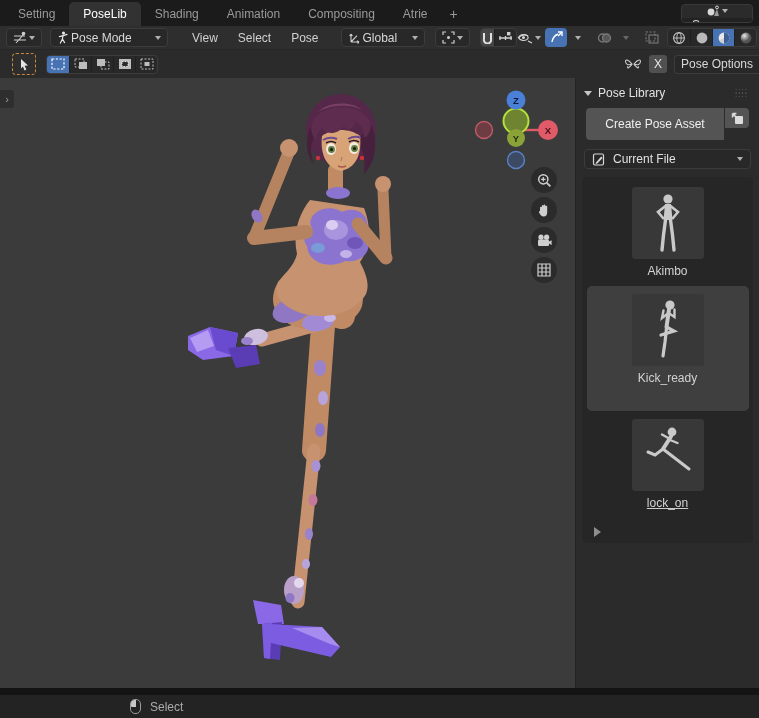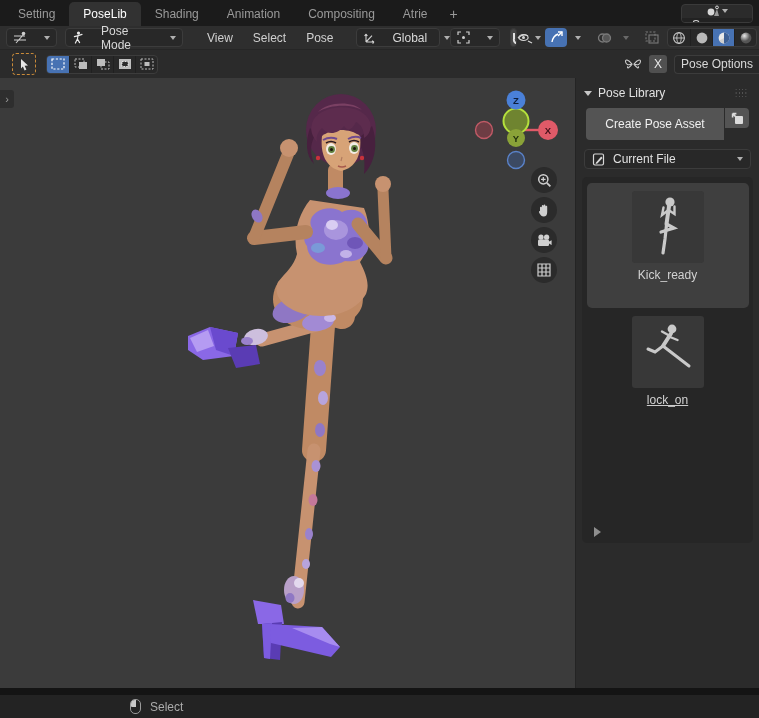--- a/index.html
+++ b/index.html
@@ -21,21 +21,21 @@
   .scene-widget .seg-icon { display:flex; align-items:center; gap:2px; padding:0 5px;
     background:#2b2b2b; height:100%; }
   .scene-widget .seg-name { background:#222222; padding:0 10px; height:100%;
     display:flex; align-items:center; color:#d5d5d5; min-width:70px; }
   
   #header2 { position:absolute; left:0; top:26px; width:759px; height:24px; background:#2e2e2e;
     display:flex; align-items:center; border-bottom:1px solid #262626; }
   #header3 { position:absolute; left:0; top:50px; width:759px; height:28px; background:#2b2b2b;
     display:flex; align-items:center; }
   .hmenu { padding:0 10px; color:#d0d0d0; }
-  .widget { display:flex; align-items:center; gap:17px; background:#282828; border:1px solid #3c3c3c;
+  .widget { display:flex; align-items:center; gap:2px; background:#282828; border:1px solid #3c3c3c;
     border-radius:4px; height:19px; padding:0 6px; color:#d8d8d8; }
   .chev { width:0; height:0; border-left:3.5px solid transparent; border-right:3.5px solid transparent;
     border-top:4px solid #b0b0b0; display:inline-block; }
   .icon-btn { display:flex; align-items:center; justify-content:center; height:19px; min-width:22px;
     border-radius:4px; gap:2px; }
   .icon-btn.lit { background:#4772b3; }
   .seggroup { display:flex; background:#282828; border:1px solid #3c3c3c; border-radius:4px;
     overflow:hidden; height:19px; }
   .seggroup > div { width:22px; display:flex; align-items:center; justify-content:center; }
   .seggroup > div + div { border-left:1px solid #202020; }
@@ -458,20 +458,31 @@
     <svg width="13" height="13" viewBox="0 0 13 13">
         <rect x="1.5" y="1" width="10" height="11" rx="1.4" fill="none" stroke="#d8d8d8" stroke-width="1.2"></rect>
         <path d="M4,9.4 L9.2,3.6 L10.6,5 L5.4,10.6 L3.6,11 Z" fill="#d8d8d8"></path>
       </svg>
     <span>Current File</span>
     <span class="chev"></span>
   </div>
 
   <div id="asset-browser">
 
+    <div class="asset-item">
+      <div class="thumb">
+        <svg width="72" height="72" viewBox="0 0 72 72">
+          <circle cx="36" cy="12" r="4.6" fill="#c9c9c9"></circle>
+          <path d="M33,17 L39,17 L40.5,33 L31.5,33 Z" fill="#c9c9c9"></path>
+          <path d="M33.5,19 L26,25 L31,31 M38.5,19 L46,25 L41,31" stroke="#c9c9c9" stroke-width="2.6" fill="none" stroke-linecap="round"></path>
+          <path d="M33.5,33 L31.5,48 L30,63 M38.5,33 L40.5,48 L42,63" stroke="#c9c9c9" stroke-width="3.4" fill="none" stroke-linecap="round"></path>
+        </svg>
+      </div>
+      <div class="asset-label">Akimbo</div>
+    </div>
 
     <div class="asset-item selected" style="margin-top:2px; padding-top:8px; padding-bottom:26px;">
       <div class="thumb">
         <svg width="72" height="72" viewBox="0 0 72 72">
           <circle cx="38" cy="11" r="4.6" fill="#c9c9c9"></circle>
           <path d="M37,15.5 L34.5,33" stroke="#c9c9c9" stroke-width="4" stroke-linecap="round"></path>
           <path d="M36.5,19 L30,24 L31.5,16.5 M36.5,19 L42.5,23 L42.5,15.5" stroke="#c9c9c9" stroke-width="2.4" fill="none" stroke-linecap="round"></path>
           <path d="M34.5,33 L42,37 L29,41" stroke="#c9c9c9" stroke-width="3.2" fill="none" stroke-linecap="round"></path>
           <path d="M34.5,34 L33,48 L31,62" stroke="#c9c9c9" stroke-width="3.2" fill="none" stroke-linecap="round"></path>
         </svg>

